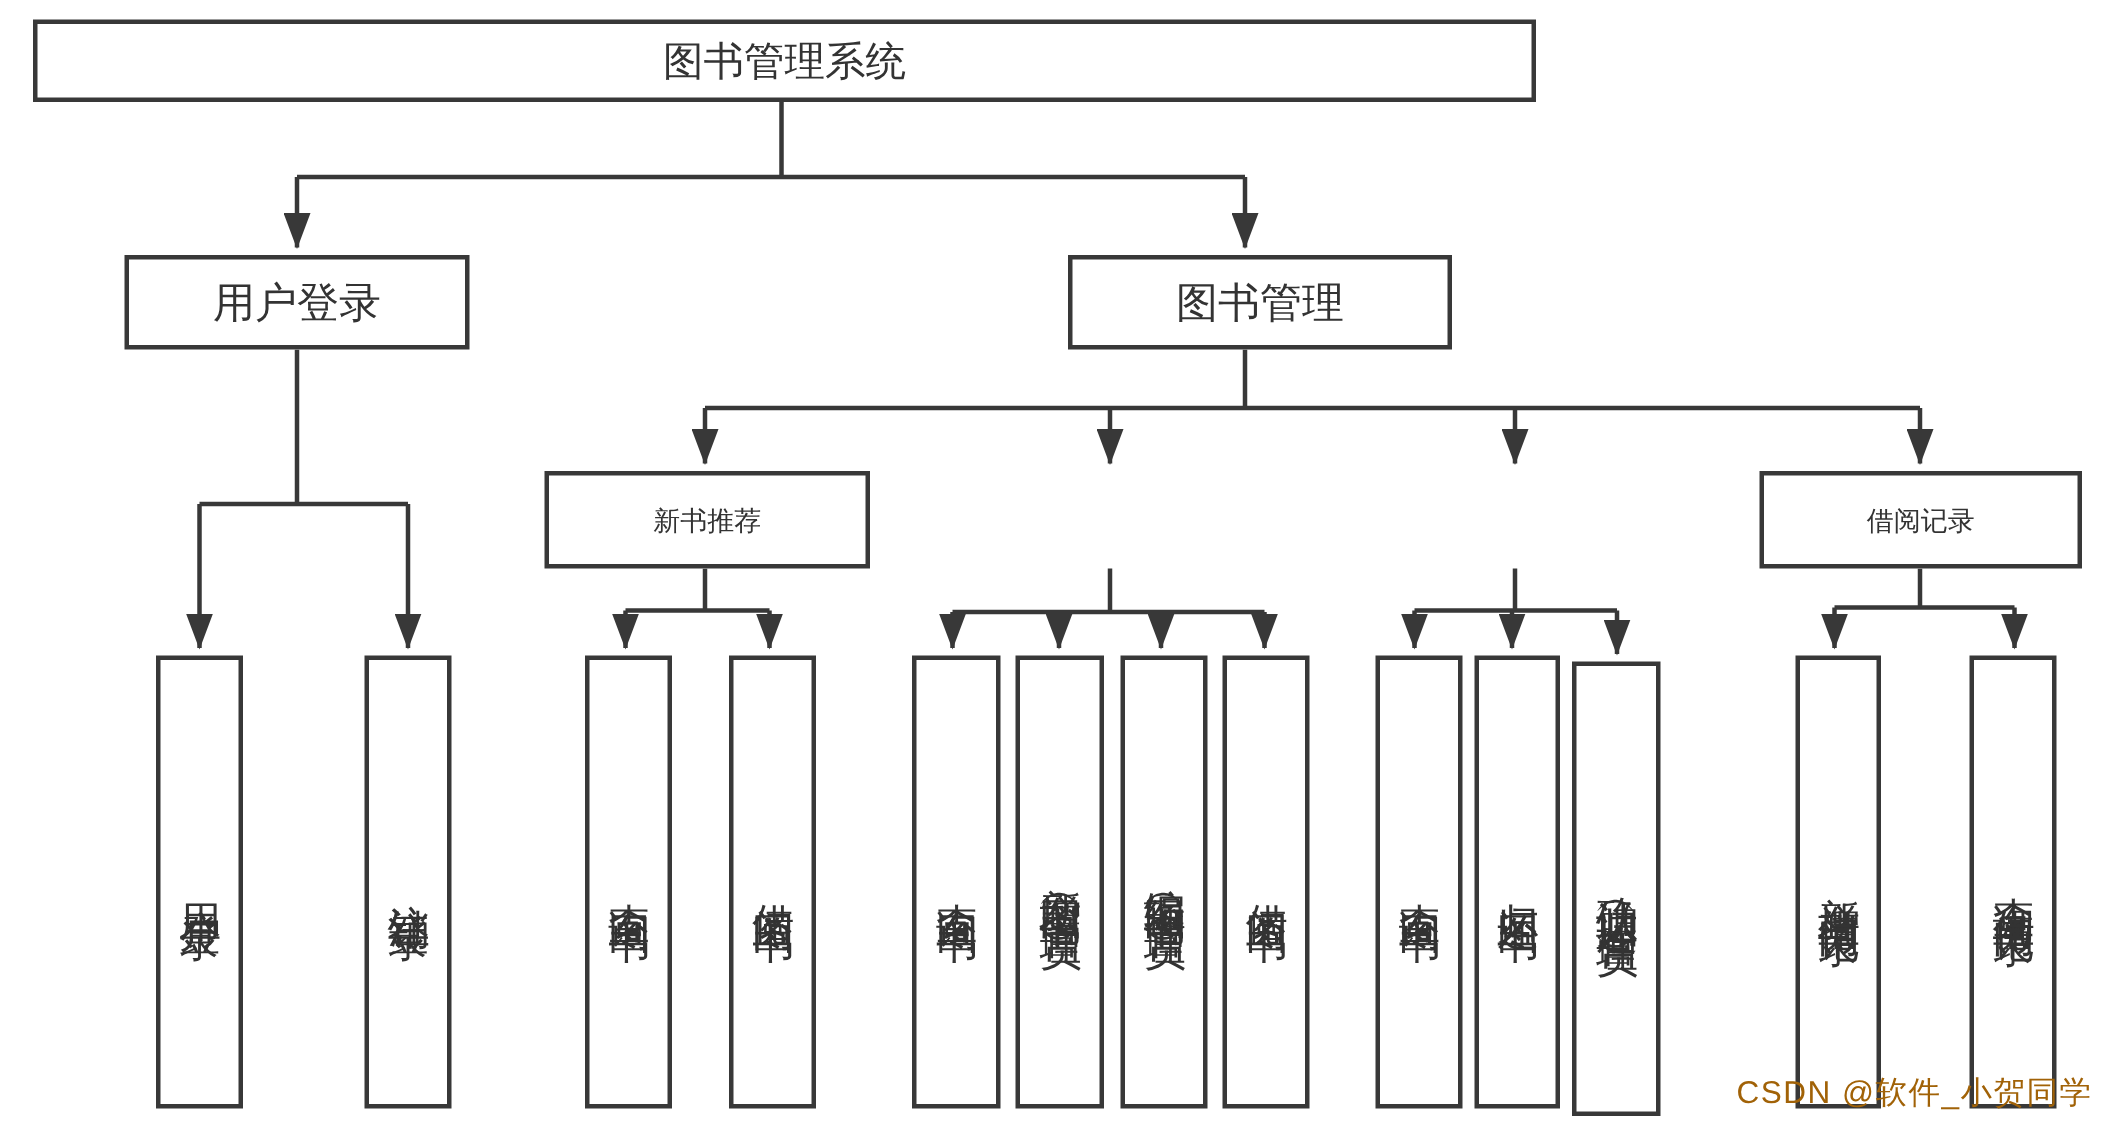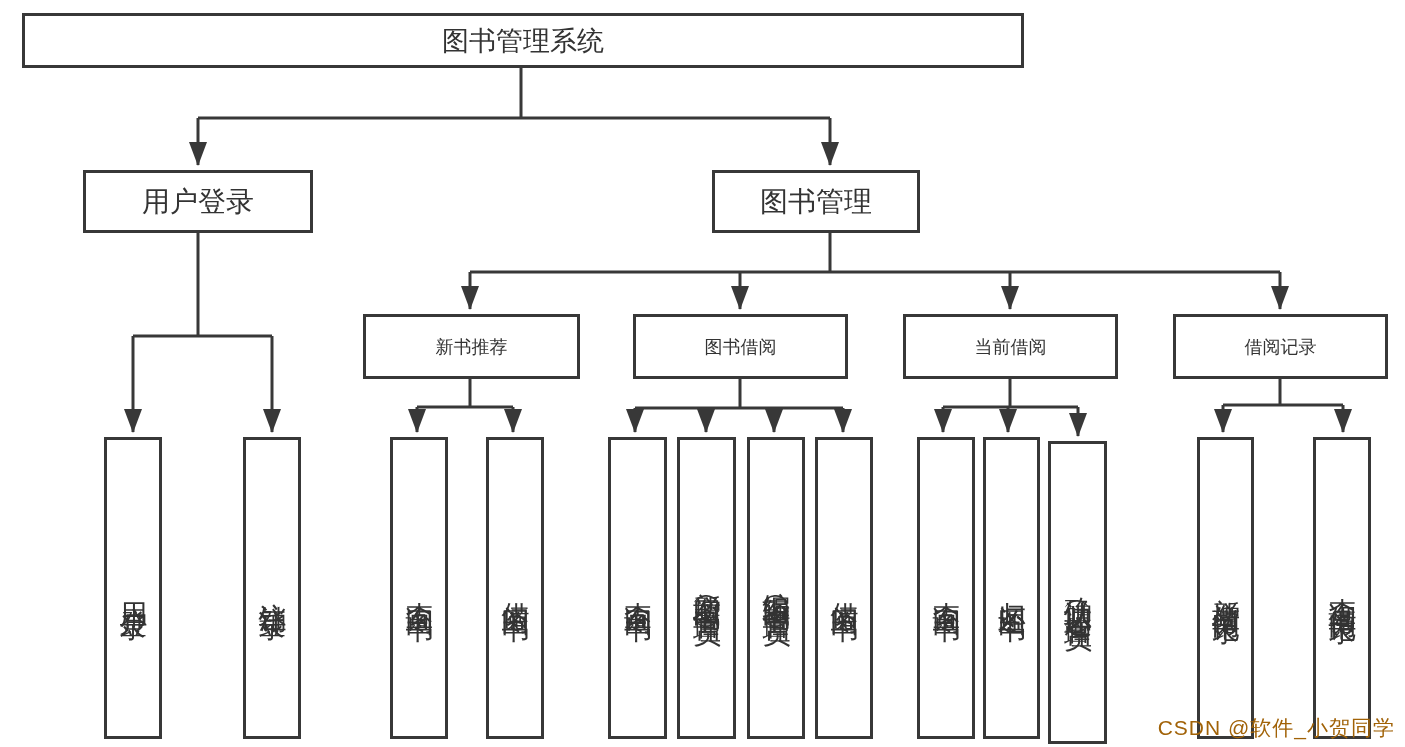--- a/index.html
+++ b/index.html
@@ -93,25 +93,23 @@
       <line x1="1008" y1="407" x2="1008" y2="432" marker-end="url(#arrowDown)"></line>
       <line x1="1078" y1="407" x2="1078" y2="436" marker-end="url(#arrowDown)"></line>
       <line x1="1223" y1="405" x2="1223" y2="432" marker-end="url(#arrowDown)"></line>
       <line x1="1343" y1="405" x2="1343" y2="432" marker-end="url(#arrowDown)"></line>
     </g>
   </svg>
 
   <div class="node h1" style="left:22px; top:13px; width:1002px; height:55px;">图书管理系统</div>
 
   <div class="node h2" style="left:83px; top:170px; width:230px; height:63px;">用户登录</div>
-  <div class="node h2" style="left:712px; top:170px; width:208px; height:63px;">图书管理</div>
+  <div class="node h2" style="left:712px; top:170px; width:256px; height:63px;">图书管理</div>
 
   <div class="node h3" style="left:363px; top:314px; width:217px; height:65px;">新书推荐</div>
-  <div class="node h3" style="left:633px; top:314px; width:215px; height:65px;">图书借阅</div>
-  <div class="node h3" style="left:903px; top:314px; width:215px; height:65px;">当前借阅</div>
   <div class="node h3" style="left:1173px; top:314px; width:215px; height:65px;">借阅记录</div>
 
   <div class="node vnode" style="left:104px; top:437px; width:58px; height:302px;">
     <span>用户登录</span>
   </div>
   <div class="node vnode" style="left:243px; top:437px; width:58px; height:302px;">
     <span>注销登录</span>
   </div>
 
   <div class="node vnode" style="left:390px; top:437px; width:58px; height:302px;">

